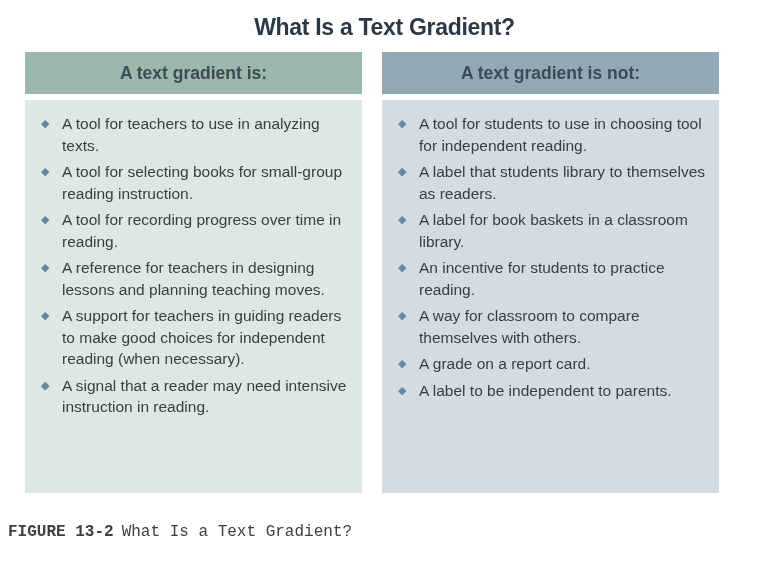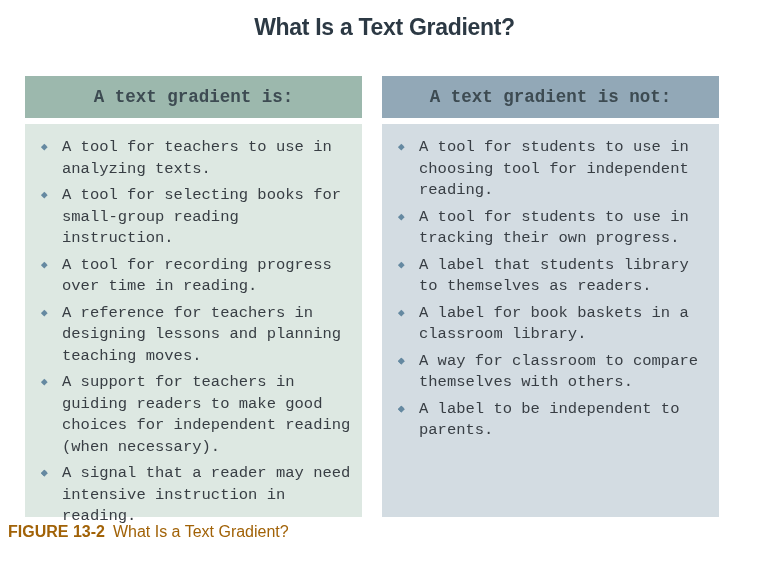--- a/index.html
+++ b/index.html
@@ -18,25 +18,24 @@
     width: 769px;
     text-align: center;
     font-size: 23px;
     font-weight: bold;
     letter-spacing: -0.3px;
     color: #2c3944;
   }
   .gradient-table {
     position: absolute;
     left: 25px;
-    top: 76px;
+    top: 52px;
     width: 694px;
     display: flex;
     gap: 20px;
-    font-family: Liberation Mono, monospace;
   }
   .col { flex: 1; display: flex; flex-direction: column; }
   .col-header {
     height: 42px;
     display: flex;
     align-items: center;
     justify-content: center;
     font-size: 17.5px;
     font-weight: bold;
     color: #3d4b52;
@@ -64,23 +63,23 @@
     position: absolute;
     left: 2px;
     top: 0px;
     font-size: 11px;
     color: #6589a1;
   }
   .caption {
     position: absolute;
     left: 8px;
     top: 523px;
-    font-family: Liberation Sans, sans-serif;
+    font-family: Liberation Mono, monospace;
     font-size: 16px;
-    color: #a16207;
+    color: #404040;
   }
   .caption .fig-label { font-weight: bold; margin-right: 8px; }
 </style>
 </head>
 <body>
 
 <div class="page">
 
   <div class="title">What Is a Text Gradient?</div>
 
@@ -99,26 +98,26 @@
           <li><span class="bullet">◆</span><span class="item-text">A signal that a reader may need intensive instruction in reading.</span></li>
         </ul>
       </div>
     </div>
 
     <div class="col col-is-not">
       <div class="col-header">A text gradient is not:</div>
       <div class="col-body">
         <ul class="item-list">
           <li><span class="bullet">◆</span><span class="item-text">A tool for students to use in choosing tool for independent reading.</span></li>
-          <li><span class="bullet">◆</span><span class="item-text">A tool for students to use in tracking their own progress.</span></li>
+          <li><span class="bullet">◆</span></li>
           <li><span class="bullet">◆</span><span class="item-text">A label that students library to themselves as readers.</span></li>
           <li><span class="bullet">◆</span><span class="item-text">A label for book baskets in a classroom library.</span></li>
-          <li><span class="bullet">◆</span></li>
+          <li><span class="bullet">◆</span><span class="item-text">An incentive for students to practice reading.</span></li>
           <li><span class="bullet">◆</span><span class="item-text">A way for classroom to compare themselves with others.</span></li>
-          <li><span class="bullet">◆</span></li>
+          <li><span class="bullet">◆</span><span class="item-text">A grade on a report card.</span></li>
           <li><span class="bullet">◆</span><span class="item-text">A label to be independent to parents.</span></li>
         </ul>
       </div>
     </div>
 
   </div>
 
   <div class="caption">
     <span class="fig-label">FIGURE 13-2</span><span class="fig-text">What Is a Text Gradient?</span>
   </div>

